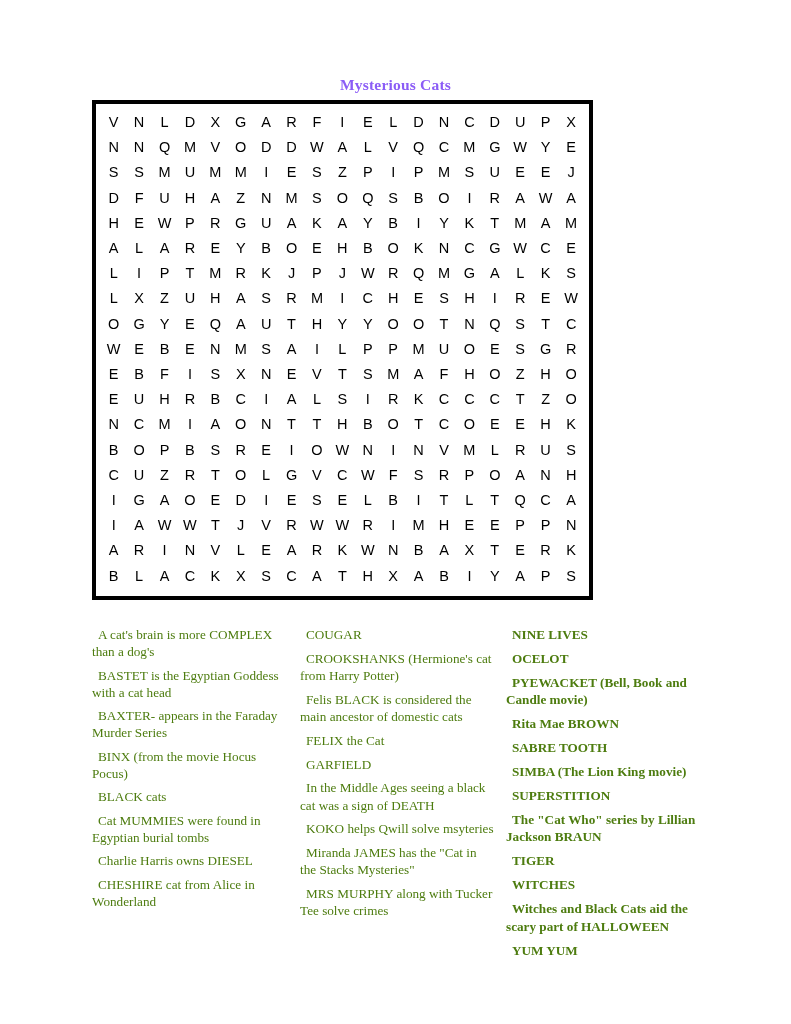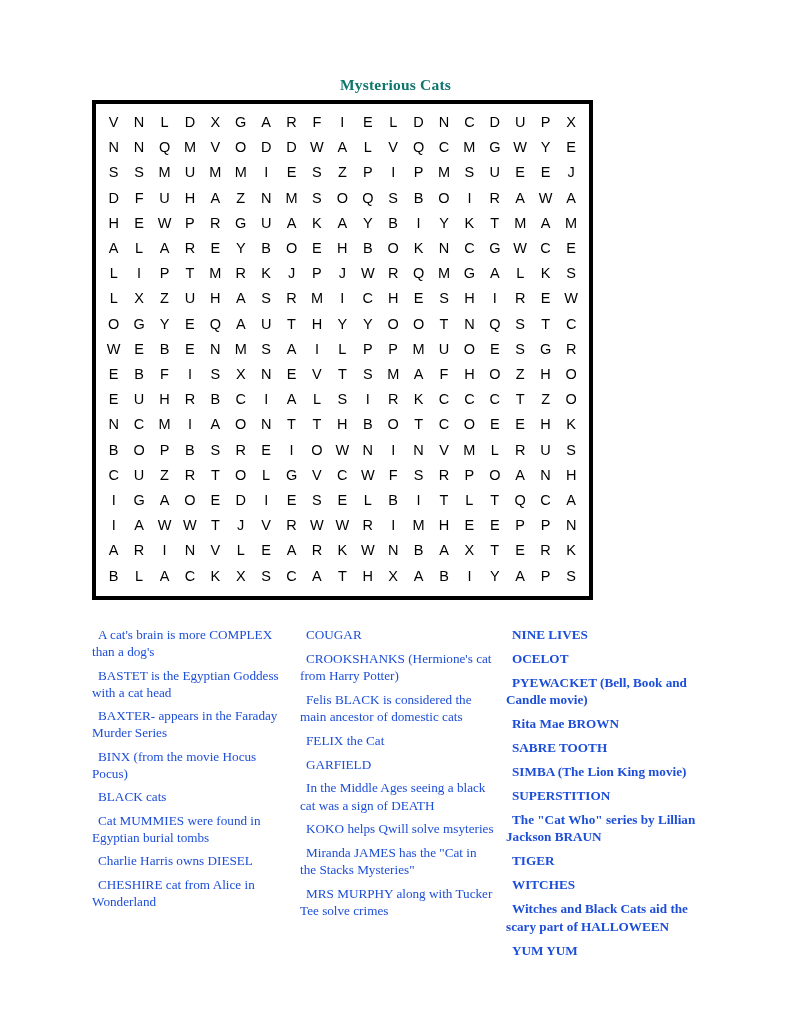--- a/index.html
+++ b/index.html
@@ -27,21 +27,21 @@
   .puzzle-title {
     position: absolute;
     top: 66px;
     left: 0;
     width: 791px;
     text-align: center;
     font-family: "Liberation Serif", "DejaVu Serif", serif;
     font-weight: bold;
     font-size: 15.5px;
     letter-spacing: 0.2px;
-    color: #0f766e;
+    color: #8b5cf6;
   }
 
   
   .grid-frame {
     position: absolute;
     top: 100px;
     left: 92px;
     width: 501px;
     box-sizing: border-box;
     border: 4px solid #000000;
@@ -81,21 +81,21 @@
     box-sizing: border-box;
     padding-right: 8px;
   }
   .wl-col--mid { padding-left: 3px; }
   .wl-col--right { padding-left: 4px; }
 
   .wl-item {
     font-family: "Liberation Serif", "DejaVu Serif", serif;
     font-size: 13.2px;
     line-height: 17.2px;
-    color: #1d4ed8;
+    color: #4d7c0f;
     text-indent: 6px;
     margin-bottom: 6.2px;
   }
   .wl-col--mid .wl-item { margin-bottom: 6.6px; }
   .wl-col--right .wl-item { margin-bottom: 6.8px; font-weight: bold; }
 </style>
 </head>
 <body>
 
 <div id="page">

